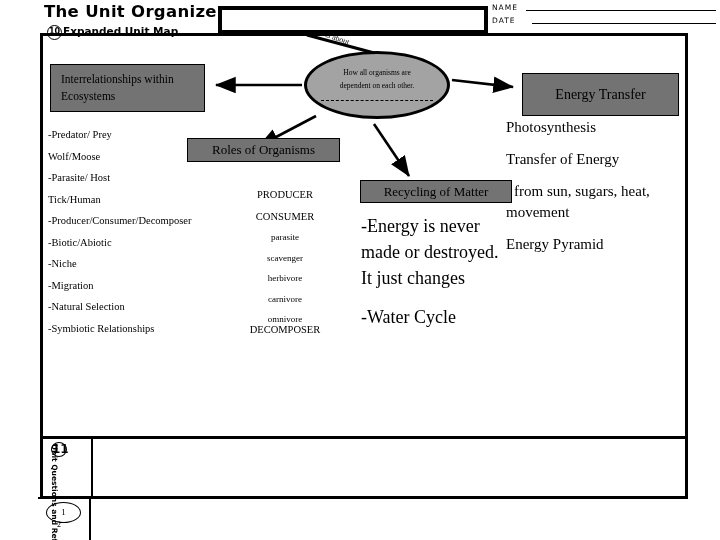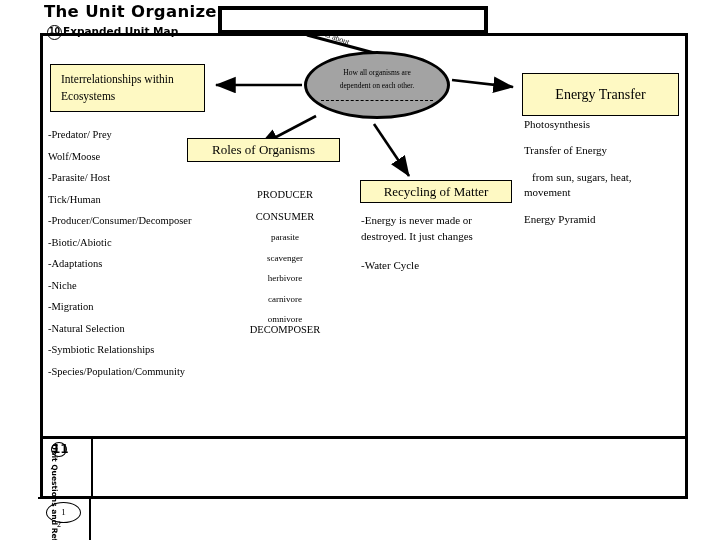--- a/index.html
+++ b/index.html
@@ -106,21 +106,21 @@
     font-size: 8px;
     font-weight: bold;
     vertical-align: 1px;
     margin-right: 1px;
   }
 
   
   .box {
     position: absolute;
     border: 1.3px solid #000;
-    background: #fef9c3;
+    background: #737373;
     box-sizing: border-box;
     display: flex;
     align-items: center;
     justify-content: center;
     text-align: center;
   }
 
   .box-interrel {
     left: 50px;
     top: 64px;
@@ -225,30 +225,30 @@
     font-size: 10.5px;
     text-align: center;
   }
   .col-mid .li { margin-bottom: 10.5px; white-space: nowrap; }
   .col-mid .small { font-size: 9px; }
 
   .col-recyc {
     left: 361px;
     top: 213px;
     width: 140px;
-    font-size: 11px;
+    font-size: 18px;
     line-height: 1.45;
   }
   .col-recyc .li { margin-bottom: 13px; }
 
   .col-right {
-    left: 524px;
+    left: 506px;
     top: 117px;
     width: 150px;
-    font-size: 11px;
+    font-size: 15px;
     line-height: 1.4;
   }
   .col-right .li { margin-bottom: 11px; }
   .col-right .indent { text-indent: 8px; }
 
   
   .qbar {
     position: absolute;
     left: 40px;
     top: 436px;
@@ -335,20 +335,30 @@
 </style>
 </head>
 <body>
 
 <div id="page">
 
   <div class="title-main">The Unit Organizer</div>
 
   <div class="unit-name-box"></div>
 
+  <div class="name-date">
+    <div class="nd-row name">
+      <span class="nd-label">NAME</span>
+      <span class="nd-line"></span>
+    </div>
+    <div class="nd-row date">
+      <span class="nd-label">DATE</span>
+      <span class="nd-line"></span>
+    </div>
+  </div>
 
   <div class="frame"></div>
 
   <div class="map-label">
     <span class="circled">10</span><span>Expanded Unit Map</span>
   </div>
 
   <svg class="overlay" viewBox="0 0 720 540">
     <defs>
       <marker id="ah" markerWidth="9" markerHeight="9" refX="7.6" refY="3.2" orient="auto">
@@ -388,26 +398,24 @@
   <div class="box box-roles">Roles of Organisms</div>
   <div class="box box-recycling">Recycling of Matter</div>
 
   <div class="col col-left">
     <div class="li">-Predator/ Prey</div>
     <div class="li">Wolf/Moose</div>
     <div class="li">-Parasite/ Host</div>
     <div class="li">Tick/Human</div>
     <div class="li">-Producer/Consumer/Decomposer</div>
     <div class="li">-Biotic/Abiotic</div>
-    <div class="li">-Adaptations</div>
     <div class="li">-Niche</div>
     <div class="li">-Migration</div>
     <div class="li">-Natural Selection</div>
     <div class="li">-Symbiotic Relationships</div>
-    <div class="li">-Species/Population/Community</div>
   </div>
 
   <div class="col col-mid">
     <div class="li">PRODUCER</div>
     <div class="li">CONSUMER</div>
     <div class="li small">parasite</div>
     <div class="li small">scavenger</div>
     <div class="li small">herbivore</div>
     <div class="li small">carnivore</div>
     <div class="li small" style="margin-bottom:0px;">omnivore</div>

